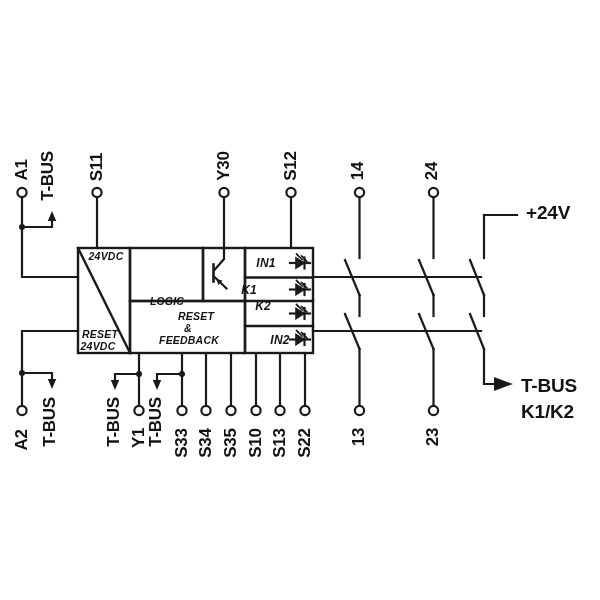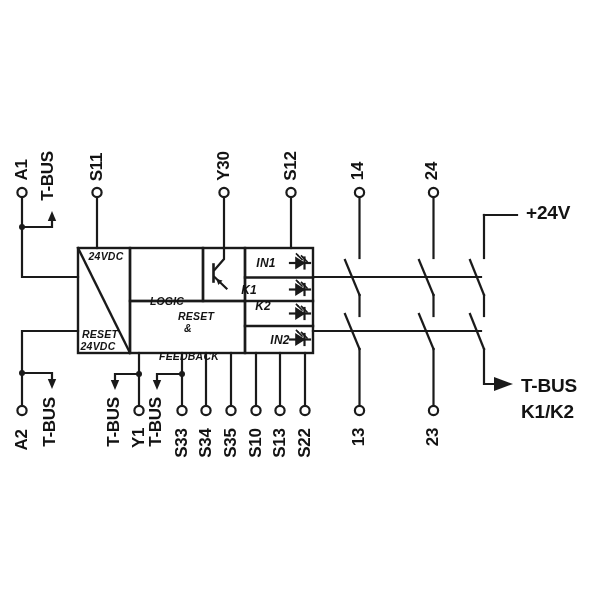--- a/index.html
+++ b/index.html
@@ -255,21 +255,21 @@
     </div>
 
   <div class="rlabel" style="left:526px;top:213px;">+24V</div>
   <div class="rlabel" style="left:521px;top:386px;">T-BUS</div>
   <div class="rlabel" style="left:521px;top:412px;">K1/K2</div>
 
   <div class="hlabel t10" style="left:106px;top:256px;">24VDC</div>
   <div class="hlabel t10" style="left:167px;top:274px;margin-top:27px;">LOGIC</div>
   <div class="hlabel t10" style="left:196px;top:316px;">RESET</div>
   <div class="hlabel t10" style="left:188px;top:327.5px;">&amp;</div>
-  <div class="hlabel t10" style="left:189px;top:356px;">FEEDBACK</div>
+  <div class="hlabel t10" style="left:189px;top:340px;">FEEDBACK</div>
   <div class="hlabel t10" style="left:100px;top:334px;">RESET</div>
   <div class="hlabel t10" style="left:98px;top:346px;">24VDC</div>
   <div class="hlabel t14" style="left:266px;top:263px;">IN1</div>
   <div class="hlabel t14" style="left:249px;top:289.5px;">K1</div>
   <div class="hlabel t14" style="left:263px;top:306px;">K2</div>
   <div class="hlabel t14" style="left:266px;top:339.5px;padding-left:28px;">IN2</div>
 
 </div>
 
 </body></html>

